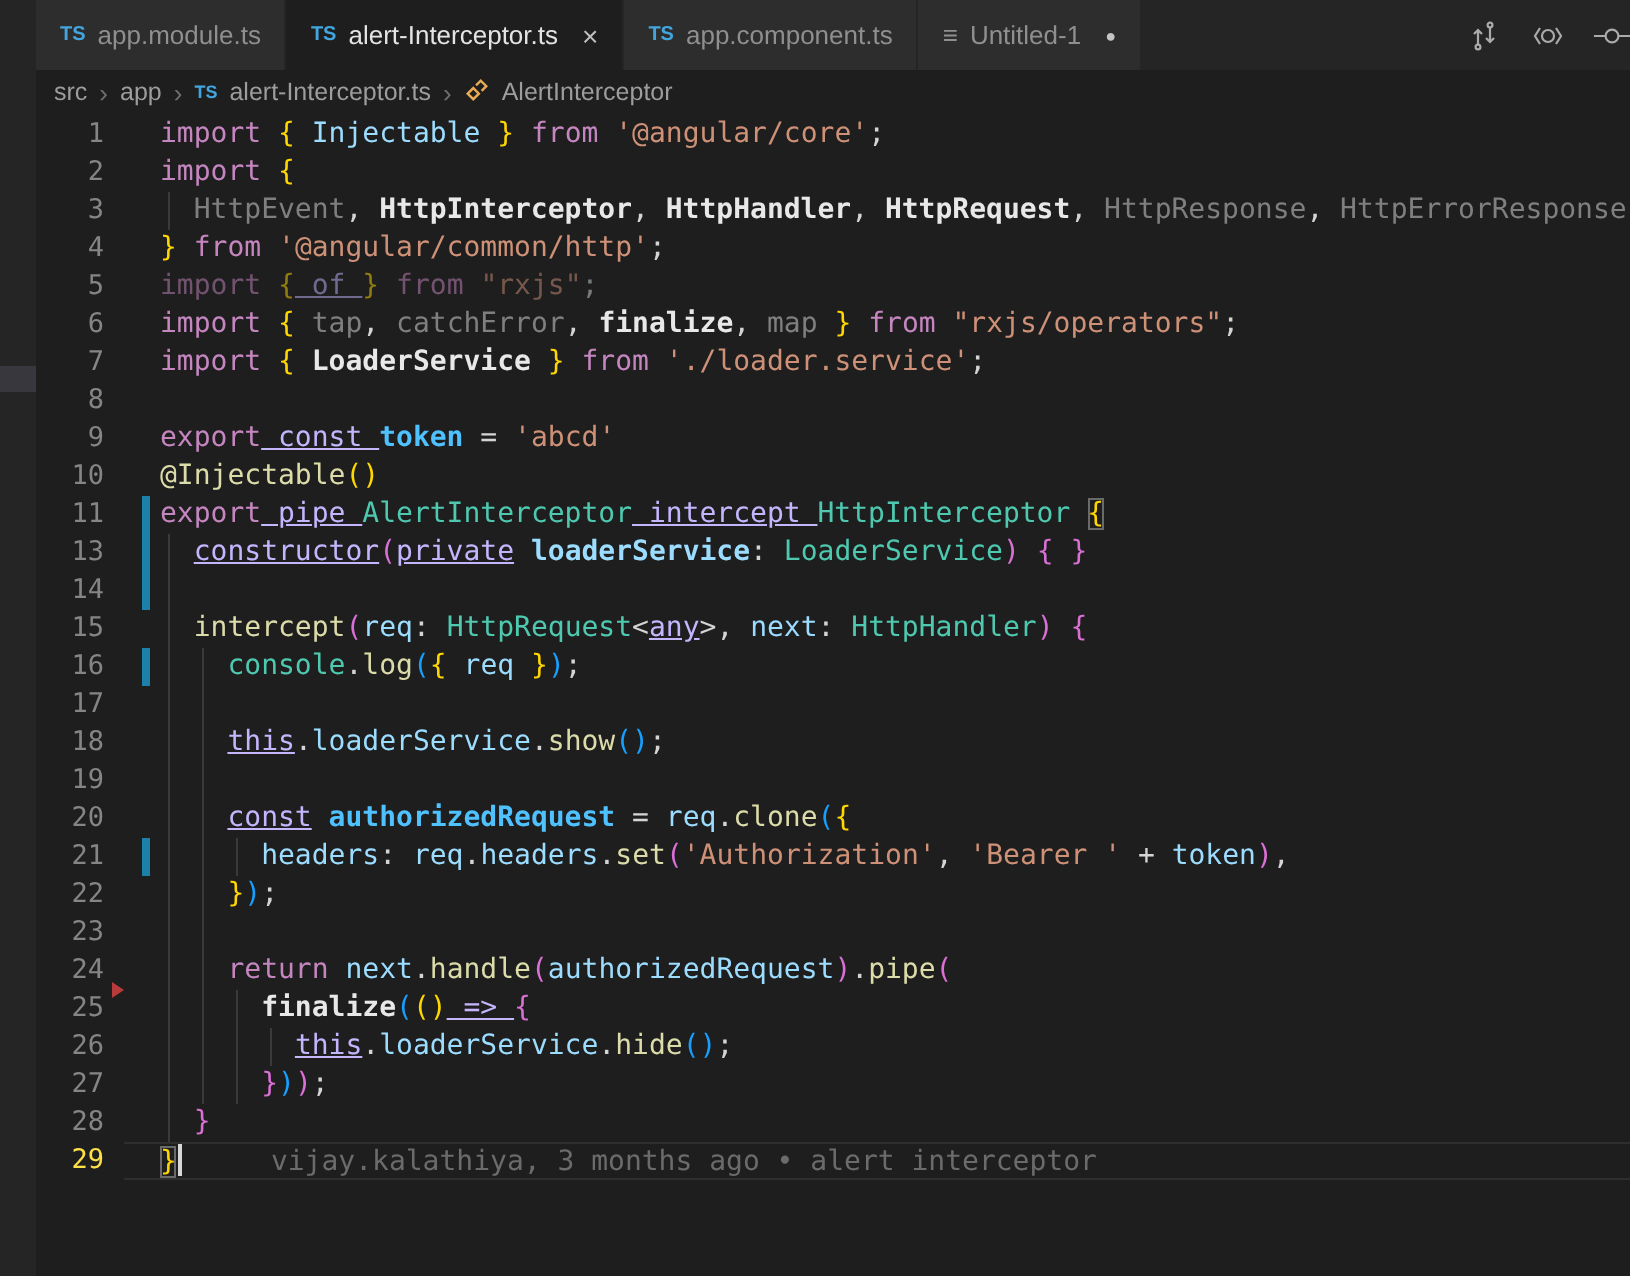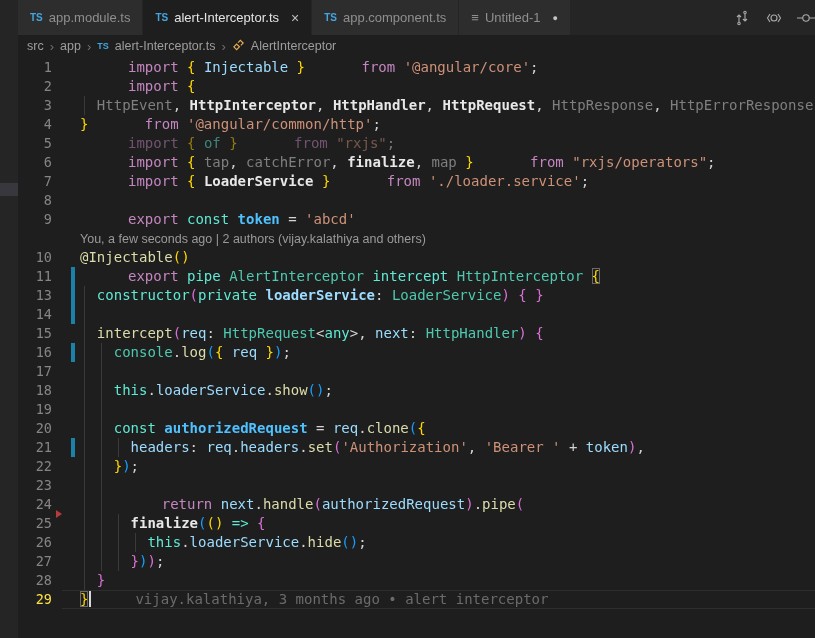--- a/index.html
+++ b/index.html
@@ -37,21 +37,21 @@
   .num.cur{color:#fde047;}
   .gitbar{position:absolute;left:53px;top:0;width:4px;height:19px;background:#1b81a8;}
   .codecell{position:relative;flex:1;margin-left:10px;padding-left:18px;box-sizing:border-box;overflow:hidden;}
   .row.current .codecell{border-top:1px solid #2e2e2e;border-bottom:1px solid #2e2e2e;
       height:19px;line-height:17px;}
   .guide{position:absolute;top:0;bottom:0;width:1px;background:#3a3a3a;}
   .marker{position:absolute;left:38px;bottom:-4px;width:0;height:0;z-index:3;
       border-left:6px solid #b73b3b;border-top:4px solid transparent;border-bottom:4px solid transparent;}
   .blametext{font-family:"Liberation Sans",sans-serif;font-size:12.5px;color:#9a9a9a;line-height:19px;}
   
-  .c-kw{color:#c586c0;margin-left:48px;}        .c-kw2{color:#5eead4;}
+  .c-kw{color:#c586c0;}        .c-kw2{color:#c4b5fd;text-decoration:underline;}
   .c-type{color:#4ec9b0;}      .c-fn{color:#dcdcaa;}
   .c-var{color:#9cdcfe;}       .c-varb{color:#9cdcfe;font-weight:bold;}
   .c-cn{color:#4fc1ff;font-weight:bold;}
   .c-impb{color:#e8e8e8;font-weight:bold;}
   .c-dimid{color:#7f7f7f;}     .c-str{color:#ce9178;}
   .c-pn{color:#d4d4d4;}
   .c-b1{color:#ffd700;}        .c-b2{color:#da70d6;}        .c-b3{color:#179fff;}
   .dimline span{opacity:.5;}
   .match{outline:1px solid #6a6a6a;outline-offset:-1px;}
   .c-cursor{display:inline-block;width:2px;height:16px;background:#d7d7d7;
@@ -118,21 +118,20 @@
   <div class="code">
       <div class="row"><div class="num">1</div><div class="codecell" style="padding-left: 18px;"><span class="c-kw">import</span><span class="c-pn"> </span><span class="c-b1">{</span><span class="c-var"> Injectable </span><span class="c-b1">}</span><span class="c-kw"> from </span><span class="c-str">'@angular/core'</span><span class="c-pn">;</span></div></div>
       <div class="row"><div class="num">2</div><div class="codecell" style="padding-left: 18px;"><span class="c-kw">import</span><span class="c-pn"> </span><span class="c-b1">{</span></div></div>
       <div class="row"><div class="num">3</div><div class="codecell" style="padding-left: 34.86px;"><div class="guide" style="left: 22px;"></div><span class="c-dimid">HttpEvent</span><span class="c-pn">, </span><span class="c-impb">HttpInterceptor</span><span class="c-pn">, </span><span class="c-impb">HttpHandler</span><span class="c-pn">, </span><span class="c-impb">HttpRequest</span><span class="c-pn">, </span><span class="c-dimid">HttpResponse</span><span class="c-pn">, </span><span class="c-dimid">HttpErrorResponse</span></div></div>
       <div class="row"><div class="num">4</div><div class="codecell" style="padding-left: 18px;"><span class="c-b1">}</span><span class="c-kw"> from </span><span class="c-str">'@angular/common/http'</span><span class="c-pn">;</span></div></div>
       <div class="row"><div class="num">5</div><div class="codecell dimline" style="padding-left: 18px;"><span class="c-kw">import</span><span class="c-pn"> </span><span class="c-b1">{</span><span class="c-kw2"> of </span><span class="c-b1">}</span><span class="c-kw"> from </span><span class="c-str">"rxjs"</span><span class="c-pn">;</span></div></div>
       <div class="row"><div class="num">6</div><div class="codecell" style="padding-left: 18px;"><span class="c-kw">import</span><span class="c-pn"> </span><span class="c-b1">{</span><span class="c-dimid"> tap</span><span class="c-pn">, </span><span class="c-dimid">catchError</span><span class="c-pn">, </span><span class="c-impb">finalize</span><span class="c-pn">, </span><span class="c-dimid">map</span><span class="c-pn"> </span><span class="c-b1">}</span><span class="c-kw"> from </span><span class="c-str">"rxjs/operators"</span><span class="c-pn">;</span></div></div>
       <div class="row"><div class="num">7</div><div class="codecell" style="padding-left: 18px;"><span class="c-kw">import</span><span class="c-pn"> </span><span class="c-b1">{</span><span class="c-impb"> LoaderService </span><span class="c-b1">}</span><span class="c-kw"> from </span><span class="c-str">'./loader.service'</span><span class="c-pn">;</span></div></div>
       <div class="row"><div class="num">8</div><div class="codecell" style="padding-left: 18px;"></div></div>
       <div class="row"><div class="num">9</div><div class="codecell" style="padding-left: 18px;"><span class="c-kw">export</span><span class="c-kw2"> const </span><span class="c-cn">token</span><span class="c-pn"> = </span><span class="c-str">'abcd'</span></div></div>
-      <div class="row"><div class="num"></div><div class="codecell"><span class="blametext">You, a few seconds ago | 2 authors (vijay.kalathiya and others)</span></div></div>
       <div class="row"><div class="num">10</div><div class="codecell" style="padding-left: 18px;"><span class="c-fn">@Injectable</span><span class="c-b1">()</span></div></div>
       <div class="row"><div class="num">11</div><div class="gitbar"></div><div class="codecell" style="padding-left: 18px;"><span class="c-kw">export</span><span class="c-kw2"> pipe </span><span class="c-type">AlertInterceptor</span><span class="c-kw2"> intercept </span><span class="c-type">HttpInterceptor</span><span class="c-pn"> </span><span class="c-b1 match">{</span></div></div>
       <div class="row"><div class="num">13</div><div class="gitbar"></div><div class="codecell" style="padding-left: 34.86px;"><div class="guide" style="left: 22px;"></div><span class="c-kw2">constructor</span><span class="c-b2">(</span><span class="c-kw2">private</span><span class="c-varb"> loaderService</span><span class="c-pn">: </span><span class="c-type">LoaderService</span><span class="c-b2">)</span><span class="c-pn"> </span><span class="c-b2">{ }</span></div></div>
       <div class="row"><div class="num">14</div><div class="gitbar"></div><div class="codecell" style="padding-left: 34.86px;"><div class="guide" style="left: 22px;"></div></div></div>
       <div class="row"><div class="num">15</div><div class="codecell" style="padding-left: 34.86px;"><div class="guide" style="left: 22px;"></div><span class="c-fn">intercept</span><span class="c-b2">(</span><span class="c-var">req</span><span class="c-pn">: </span><span class="c-type">HttpRequest</span><span class="c-pn">&lt;</span><span class="c-kw2">any</span><span class="c-pn">&gt;, </span><span class="c-var">next</span><span class="c-pn">: </span><span class="c-type">HttpHandler</span><span class="c-b2">)</span><span class="c-pn"> </span><span class="c-b2">{</span></div></div>
       <div class="row"><div class="num">16</div><div class="gitbar"></div><div class="codecell" style="padding-left: 51.72px;"><div class="guide" style="left: 22px;"></div><div class="guide" style="left: 38.86px;"></div><span class="c-type">console</span><span class="c-pn">.</span><span class="c-fn">log</span><span class="c-b3">(</span><span class="c-b1">{</span><span class="c-var"> req </span><span class="c-b1">}</span><span class="c-b3">)</span><span class="c-pn">;</span></div></div>
       <div class="row"><div class="num">17</div><div class="codecell" style="padding-left: 51.72px;"><div class="guide" style="left: 22px;"></div><div class="guide" style="left: 38.86px;"></div></div></div>
       <div class="row"><div class="num">18</div><div class="codecell" style="padding-left: 51.72px;"><div class="guide" style="left: 22px;"></div><div class="guide" style="left: 38.86px;"></div><span class="c-kw2">this</span><span class="c-pn">.</span><span class="c-var">loaderService</span><span class="c-pn">.</span><span class="c-fn">show</span><span class="c-b3">()</span><span class="c-pn">;</span></div></div>
       <div class="row"><div class="num">19</div><div class="codecell" style="padding-left: 51.72px;"><div class="guide" style="left: 22px;"></div><div class="guide" style="left: 38.86px;"></div></div></div>
       <div class="row"><div class="num">20</div><div class="codecell" style="padding-left: 51.72px;"><div class="guide" style="left: 22px;"></div><div class="guide" style="left: 38.86px;"></div><span class="c-kw2">const</span><span class="c-cn"> authorizedRequest</span><span class="c-pn"> = </span><span class="c-var">req</span><span class="c-pn">.</span><span class="c-fn">clone</span><span class="c-b3">(</span><span class="c-b1">{</span></div></div>

